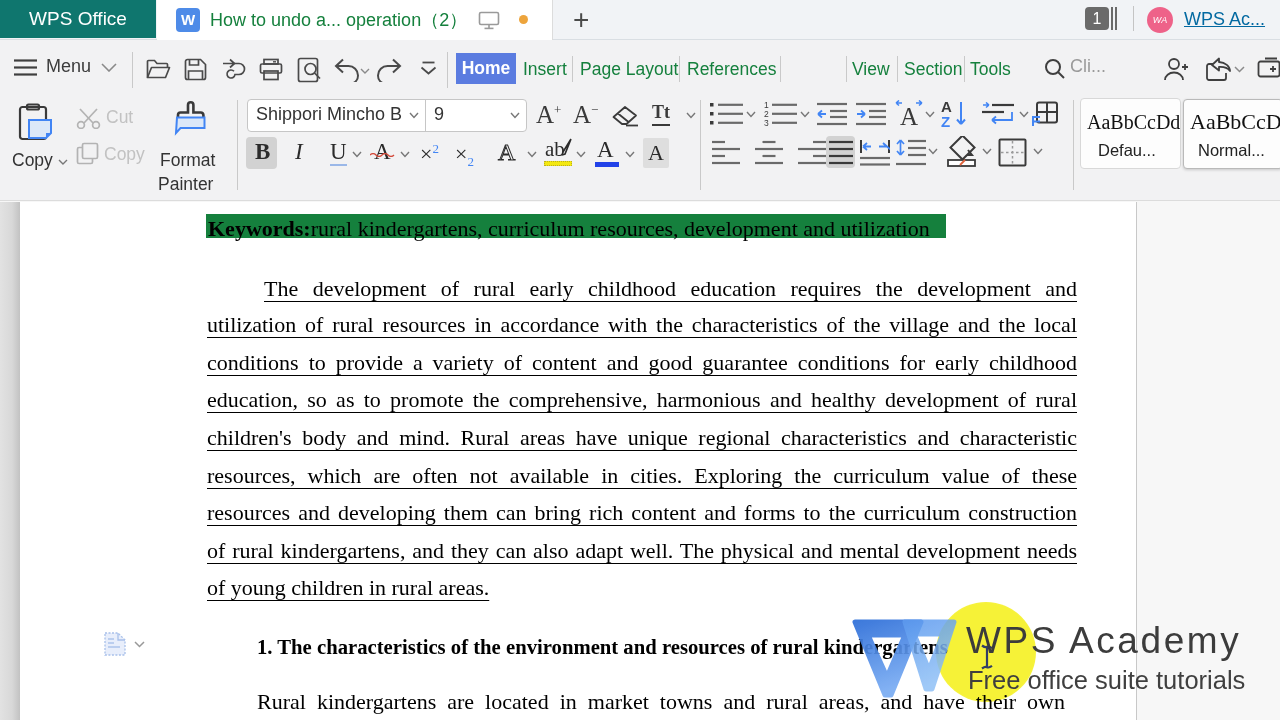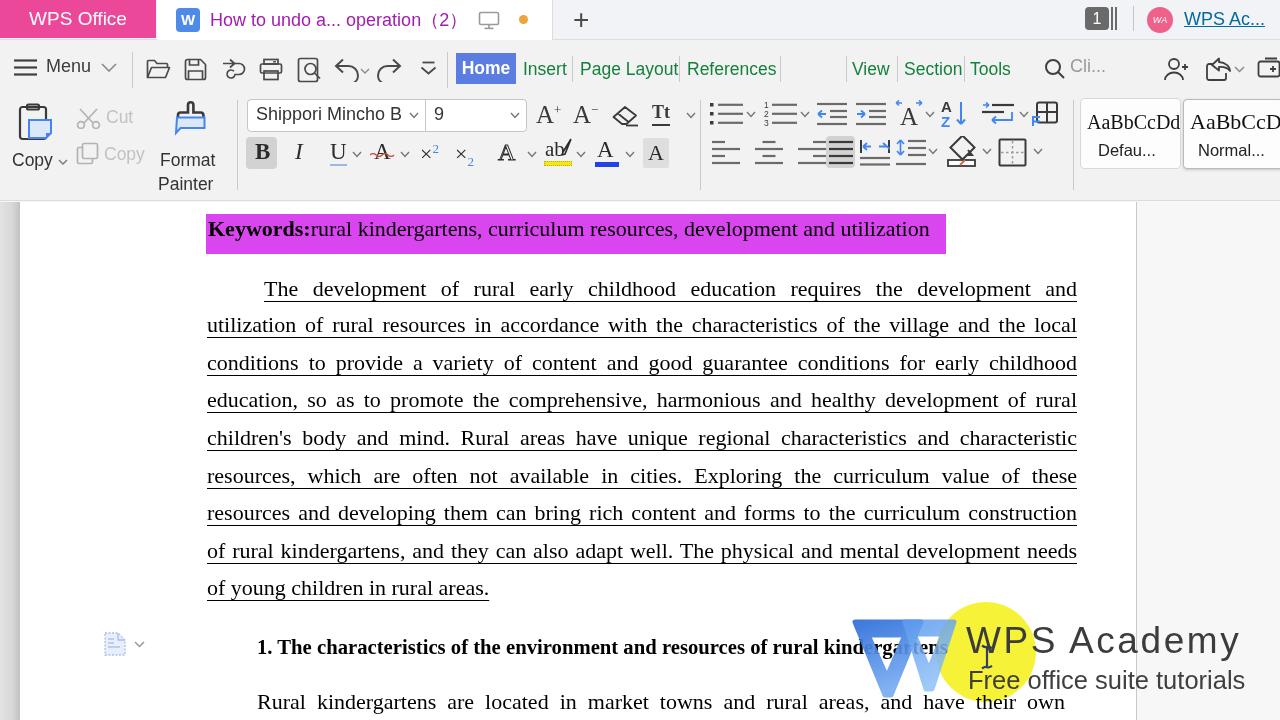--- a/index.html
+++ b/index.html
@@ -2,24 +2,24 @@
 <html><head>
 <meta charset="utf-8">
 <style>
   * { margin:0; padding:0; box-sizing:border-box; }
   html,body { width:1280px; height:720px; overflow:hidden; }
   body { font-family:"Liberation Sans", sans-serif; position:relative; background:#f7f7f7; }
   .abs { position:absolute; }
 
   
   #tabbar { left:0; top:0; width:1280px; height:40px; background:#f1f3f6; border-bottom:1px solid #d9dee3; }
-  #wpsbtn { left:0; top:0; width:156px; height:38px; background:#ec4899; color:#fff; font-size:19px; text-align:center; line-height:38px; }
+  #wpsbtn { left:0; top:0; width:156px; height:38px; background:#0f766e; color:#fff; font-size:19px; text-align:center; line-height:38px; }
   #doctab { left:157px; top:0; width:396px; height:40px; background:#fff; border-right:1px solid #dcdcdc; }
   #wicon { left:176px; top:8px; width:24px; height:24px; background:#4e8be8; border-radius:4px; color:#fff; font-weight:bold; text-align:center; line-height:24px; font-size:15px; }
-  #doctitle { left:210px; top:8px; font-size:18px; color:#a21caf; }
+  #doctitle { left:210px; top:8px; font-size:18px; color:#15803d; }
   #plusbtn { left:573px; top:4px; font-size:28px; color:#4a4a4a; font-weight:300; }
 
   
   #menurow { left:0; top:40px; width:1280px; height:50px; background:#f2f2f3; }
   .mtab { position:absolute; top:54px; height:30px; line-height:30px; font-size:17.5px; color:#15803d; }
   .sep { position:absolute; background:#c9c9c9; width:1px; }
 
   
   #ribbon { left:0; top:90px; width:1280px; height:111px; background:#f2f2f3; border-bottom:1px solid #dcdcdc; }
 
@@ -397,21 +397,21 @@
   <div class="abs" style="left:1098px;top:141px;font-size:16.5px;color:#222;">Defau...</div>
   <div class="abs" style="left:1183px;top:99px;width:100px;height:70px;background:#fdfdfd;border:1px solid #b9b9b9;border-radius:4px;box-shadow:0 1px 3px rgba(0,0,0,.18);"></div>
   <div class="abs" style="left:1190px;top:109px;font-size:22px;color:#111;font-family:'Liberation Serif',serif;">AaBbCcD</div>
   <div class="abs" style="left:1198px;top:141px;font-size:16.5px;color:#222;">Normal...</div>
 
   <div class="abs" id="docarea"></div>
   <div class="abs" id="leftstrip"></div>
   <div class="abs" id="page"></div>
   <div class="abs" id="pageedge"></div>
 
-  <div class="abs serif" style="left:206px;top:214px;width:740px;height:40px;background:#d946ef;padding:4px 0 0 2px;font-size:22px;line-height:22px;color:#000;white-space:nowrap;"><b>Keywords:</b>rural kindergartens, curriculum resources, development and utilization</div>
+  <div class="abs serif" style="left:206px;top:214px;width:740px;height:24px;background:#15803d;padding:4px 0 0 2px;font-size:22px;line-height:22px;color:#000;white-space:nowrap;"><b>Keywords:</b>rural kindergartens, curriculum resources, development and utilization</div>
 
   <div class="docline und just" style="top:278px;"><span style="display:inline-block;width:57px;"></span>The development of rural early childhood education requires the development and</div>
   <div class="docline und just" style="top:314.3px;">utilization of rural resources in accordance with the characteristics of the village and the local</div>
   <div class="docline und just" style="top:351.9px;">conditions to provide a variety of content and good guarantee conditions for early childhood</div>
   <div class="docline und just" style="top:389.4px;">education, so as to promote the comprehensive, harmonious and healthy development of rural</div>
   <div class="docline und just" style="top:427.0px;">children's body and mind. Rural areas have unique regional characteristics and characteristic</div>
   <div class="docline und just" style="top:464.5px;">resources, which are often not available in cities. Exploring the curriculum value of these</div>
   <div class="docline und just" style="top:502.1px;">resources and developing them can bring rich content and forms to the curriculum construction</div>
   <div class="docline und just" style="top:539.6px;">of rural kindergartens, and they can also adapt well. The physical and mental development needs</div>
   <div class="docline und" style="left:207px;top:577.2px;">of young children in rural areas.</div>

